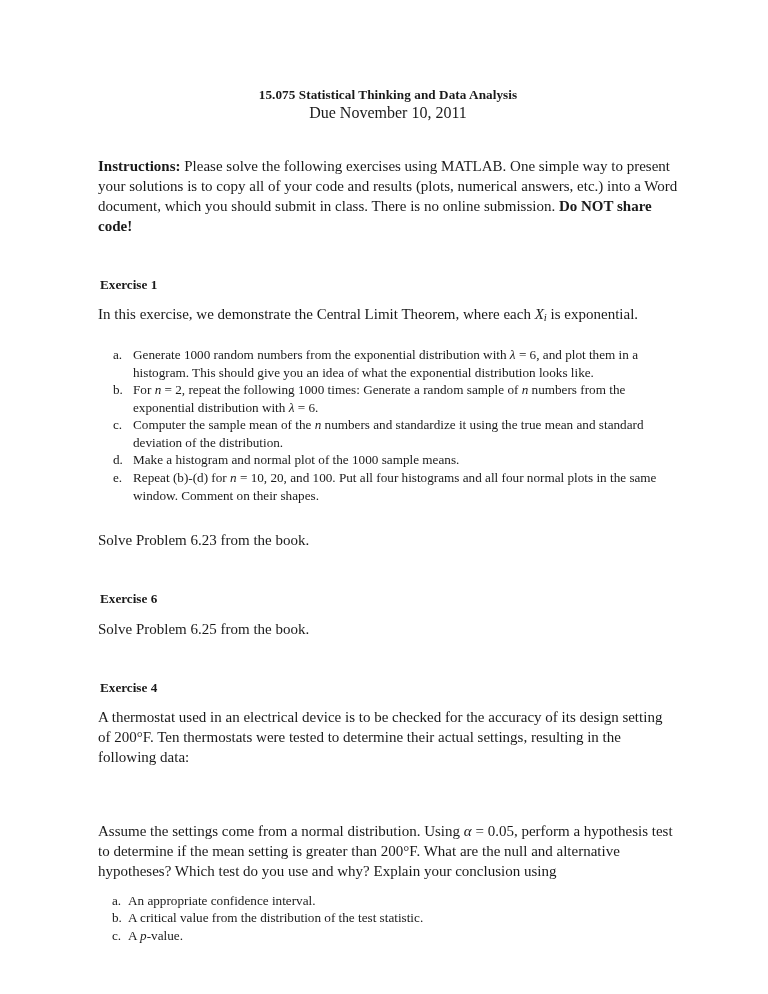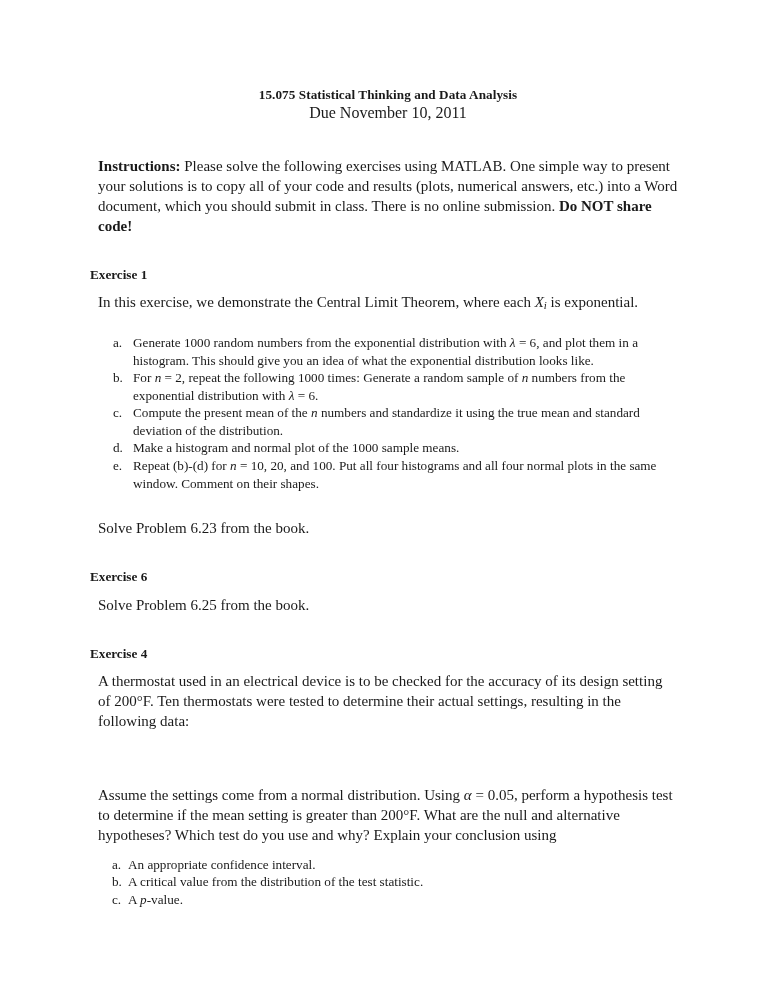--- a/index.html
+++ b/index.html
@@ -54,21 +54,21 @@
     text-align: left;
   }
   .gap-lg { height: 23px; }
   .gap-md { height: 17px; }
   .gap-sm { height: 11px; }
   .bold { font-weight: bold; }
   .ital { font-style: italic; }
   h2.exercise-heading {
     font-size: 13.2px;
     font-weight: bold;
-    margin: 2px;
+    margin: 12px;
     line-height: 1.33;
   }
   .indent-tab {
     margin-left: 48px;
   }
   ol.alpha-list {
     list-style: none;
     margin: 0;
     padding: 0;
     font-size: 13.2px;
@@ -138,21 +138,21 @@
     <div class="gap-sm"></div>
 
     <ol class="alpha-list list-ex1">
       <li>
         <span class="marker">a.</span><span>Generate 1000 random numbers from the exponential distribution with </span><span class="ital">λ</span><span> = 6, and plot them in a histogram. This should give you an idea of what the exponential distribution looks like.</span>
       </li>
       <li>
         <span class="marker">b.</span><span>For </span><span class="ital">n</span><span> = 2, repeat the following 1000 times: Generate a random sample of </span><span class="ital">n</span><span> numbers from the exponential distribution with </span><span class="ital">λ</span><span> = 6.</span>
       </li>
       <li>
-        <span class="marker">c.</span><span>Compute the present mean of the </span><span class="ital">n</span><span> numbers and standardize it using the true mean and standard deviation of the distribution.</span>
+        <span class="marker">c.</span><span>Computer the sample mean of the </span><span class="ital">n</span><span> numbers and standardize it using the true mean and standard deviation of the distribution.</span>
       </li>
       <li>
         <span class="marker">d.</span><span>Make a histogram and normal plot of the 1000 sample means.</span>
       </li>
       <li>
         <span class="marker">e.</span><span>Repeat (b)-(d) for </span><span class="ital">n</span><span> = 10, 20, and 100. Put all four histograms and all four normal plots in the same window. Comment on their shapes.</span>
       </li>
     </ol>
 
     <div class="gap-md"></div>

